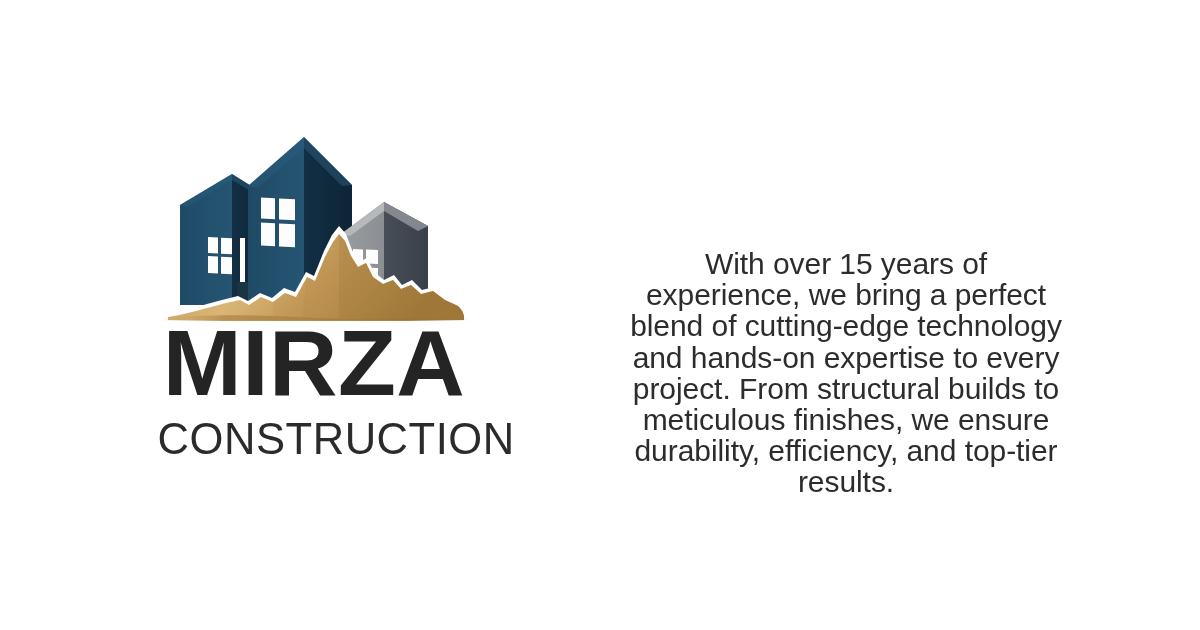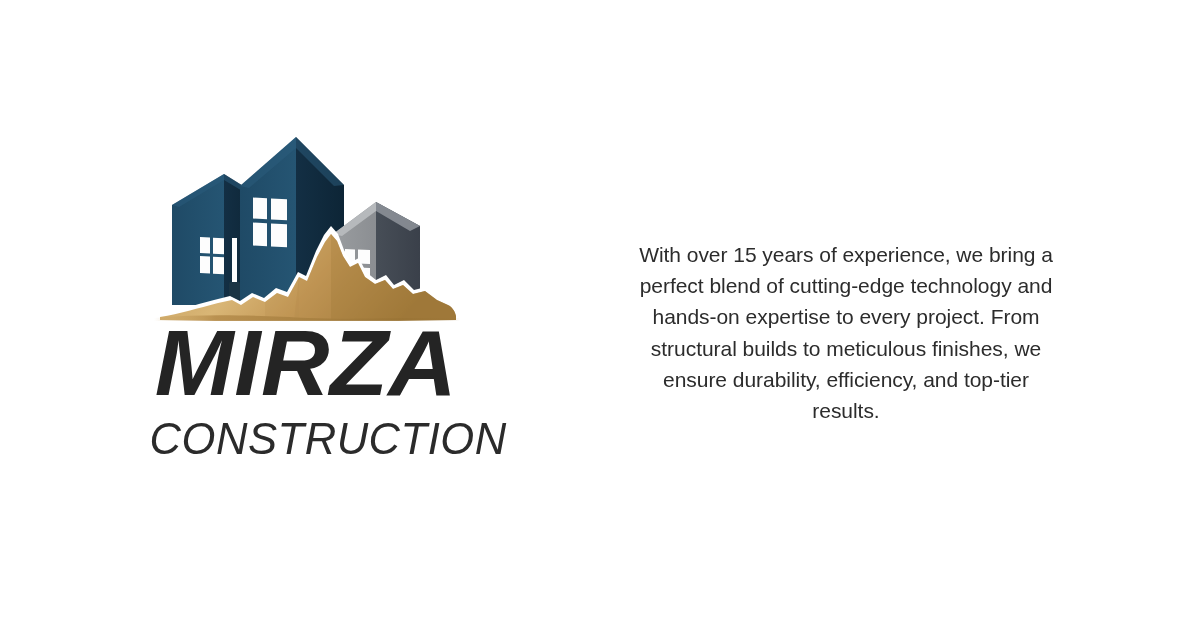--- a/index.html
+++ b/index.html
@@ -27,24 +27,23 @@
   
   .brand-panel {
     position: absolute;
     left: 0px;
     top: 0px;
     width: 600px;
     height: 630px;
   }
   .brand-lockup {
     position: absolute;
-    left: 148px;
+    left: 156px;
     top: 130px;
     width: 316px;
-    font-style: italic;
   }
   .brand-mark {
     display: block;
     width: 316px;
     height: 195px;
   }
   .wordmark {
     display: block;
     text-align: center;
     font-family: "Liberation Sans", sans-serif;
@@ -82,21 +81,21 @@
     height: 630px;
   }
   .tagline {
     position: absolute;
     left: 29px;
     top: 218px;
     width: 434px;
     text-align: center;
     font-family: "Liberation Sans", sans-serif;
     font-weight: 400;
-    font-size: 21px;
+    font-size: 30px;
     line-height: 31.2px;
     color: #2c2c2c;
     letter-spacing: -0.002em;
   }
 </style>
 </head>
 <body>
 
 <div class="canvas">
 

